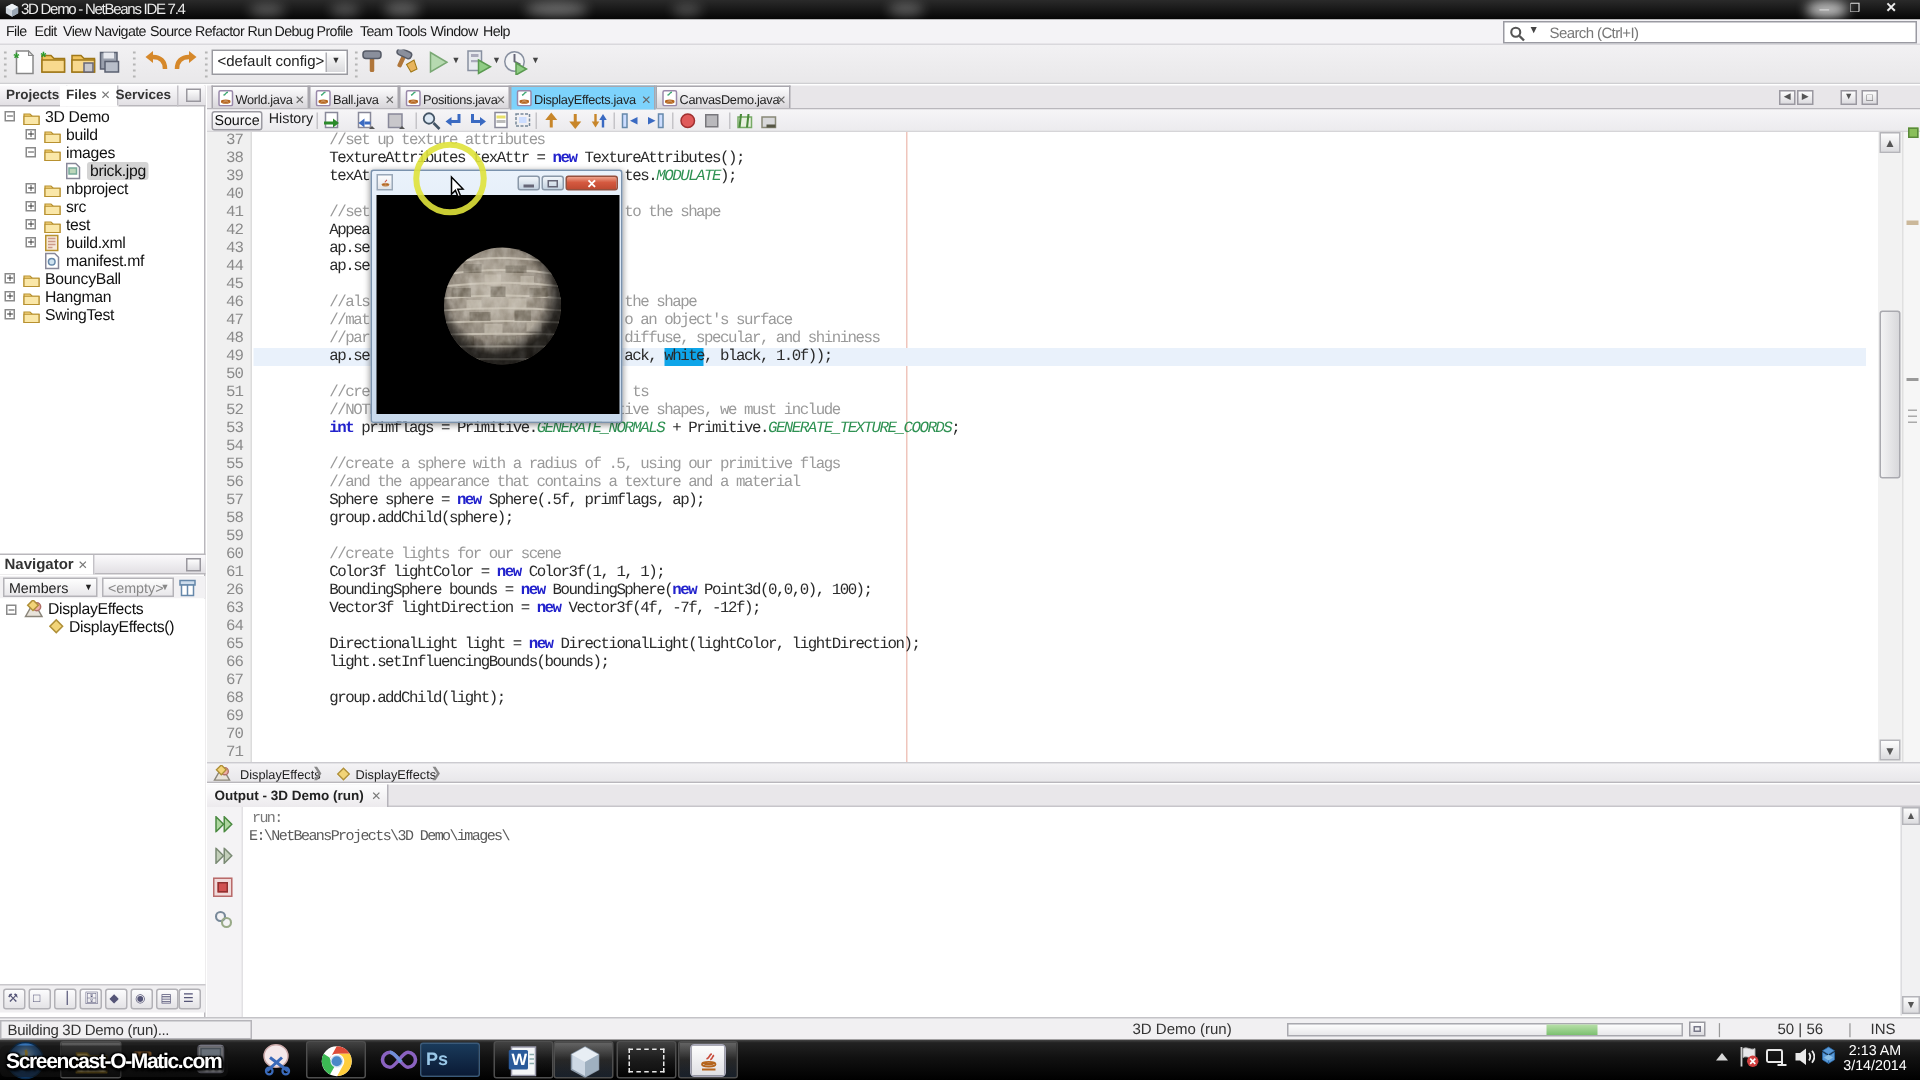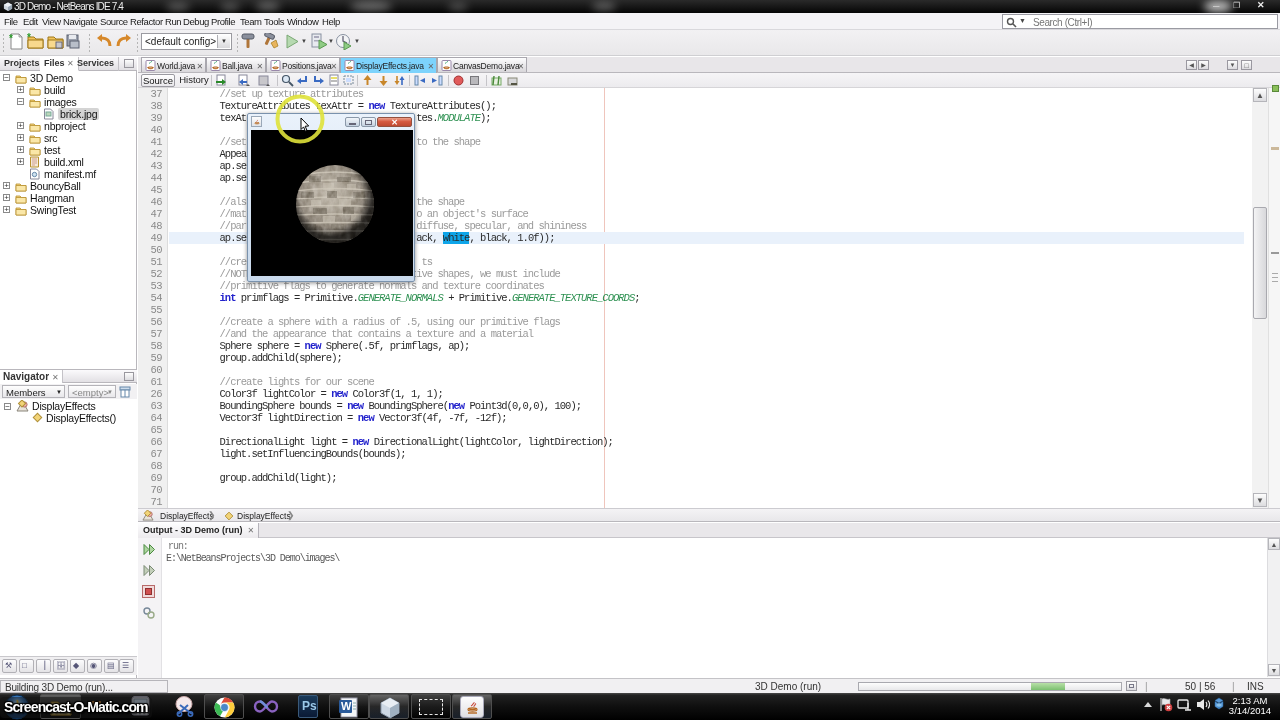--- a/index.html
+++ b/index.html
@@ -547,21 +547,20 @@
         <div class="cl">        ap.se</div>
         <div class="cl">        ap.se</div>
         <div class="cl"></div>
         <div class="cl">        <span class="cm">//als                                the shape</span></div>
         <div class="cl">        <span class="cm">//mat                                o an object's surface</span></div>
         <div class="cl">        <span class="cm">//par                                diffuse, specular, and shininess</span></div>
         <div class="cl cur">        ap.se                                ack, <span class="hl">white</span>, black, 1.0f));</div>
         <div class="cl"></div>
         <div class="cl">        <span class="cm">//cre                                 ts</span></div>
         <div class="cl">        <span class="cm">//NOTE: when using textures on primitive shapes, we must include</span></div>
-        <div class="cl">        <span class="cm">//primitive flags to generate normals and texture coordinates</span></div>
         <div class="cl">        <span class="kw">int</span> primflags = Primitive.<span class="cn">GENERATE_NORMALS</span> + Primitive.<span class="cn">GENERATE_TEXTURE_COORDS</span>;</div>
         <div class="cl"></div>
         <div class="cl">        <span class="cm">//create a sphere with a radius of .5, using our primitive flags</span></div>
         <div class="cl">        <span class="cm">//and the appearance that contains a texture and a material</span></div>
         <div class="cl">        Sphere sphere = <span class="kw">new</span> Sphere(.5f, primflags, ap);</div>
         <div class="cl">        group.addChild(sphere);</div>
         <div class="cl"></div>
         <div class="cl">        <span class="cm">//create lights for our scene</span></div>
         <div class="cl">        Color3f lightColor = <span class="kw">new</span> Color3f(1, 1, 1);</div>
         <div class="cl">        BoundingSphere bounds = <span class="kw">new</span> BoundingSphere(<span class="kw">new</span> Point3d(0,0,0), 100);</div>
@@ -690,21 +689,21 @@
           <path d="M2.8 6.5a10 10 0 0 0 4.2 13.8l4.3-7.4a5 5 0 0 1-4.6-3.9z" fill="#3cba54"></path>
           <path d="M20.2 6.5H11.5a5 5 0 0 1 4.6 7l-4.3 7.9a10 10 0 0 0 8.4-14.9z" fill="#ffcd3c"></path>
           <circle cx="11.5" cy="11.5" r="4.2" fill="#cfe0f0"></circle>
           <circle cx="11.5" cy="11.5" r="3.4" fill="#4a88c8"></circle>
         </svg>
       </div>
  <svg class="abs" style="left:253px;top:6px" width="26" height="15" viewBox="0 0 26 15">
         <path d="M7 2.5c4 0 8 10 12 10a5 5 0 0 0 0-10c-4 0-8 10-12 10a5 5 0 0 1 0-10z" fill="none" stroke="#8a62c0" stroke-width="2.4"></path>
         <path d="M7 2.5c2.5 0 5 3.5 7.5 6.5" fill="none" stroke="#6f8fd8" stroke-width="2.4"></path>
       </svg>
- <div class="abs" style="left:298px;top:2px;width:20px;height:23px;background:linear-gradient(#1a3a5a,#0a1a35);border:1px solid #3a5a7a;border-radius:2px">
+ <div class="abs" style="left:280px;top:2px;width:40px;height:23px;background:linear-gradient(#1a3a5a,#0a1a35);border:1px solid #3a5a7a;border-radius:2px">
         <span style="position:absolute;left:3px;top:3px;font-size:12px;font-weight:bold;color:#9ac8e8">Ps</span>
       </div>
  <div class="tbtn" style="left:329px">
         <svg style="position:absolute;left:9px;top:2px" width="21" height="21" viewBox="0 0 21 21">
           <rect x="2" y="1" width="16" height="19" fill="#f4f6f8" stroke="#99a"></rect>
           <rect x="0" y="3" width="13" height="13" fill="#2a5a9a" rx="1"></rect>
           <text x="2" y="13" font-size="11" fill="#fff" font-weight="bold" font-family="Liberation Sans">W</text>
           <path d="M14 6h3M14 9h3M14 12h3" stroke="#8aa" stroke-width="1"></path>
         </svg>
       </div>

